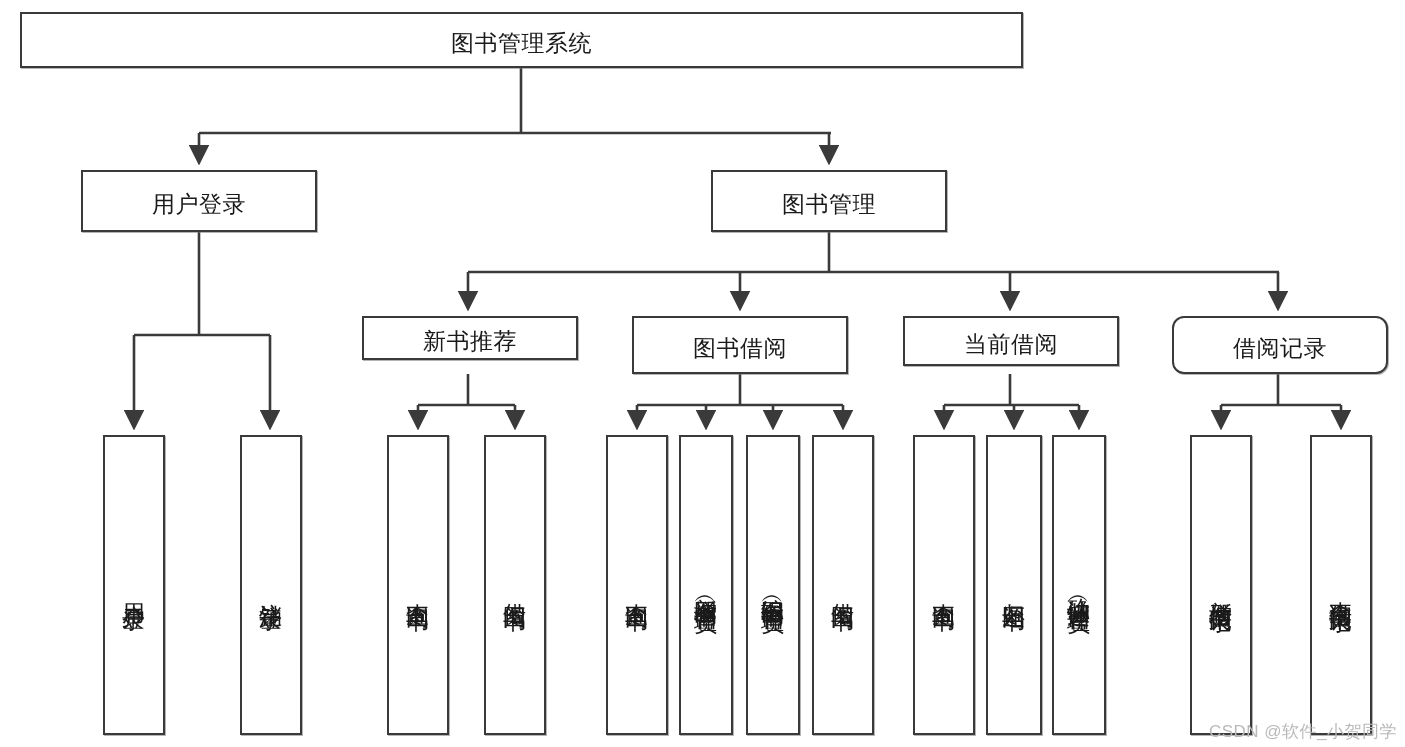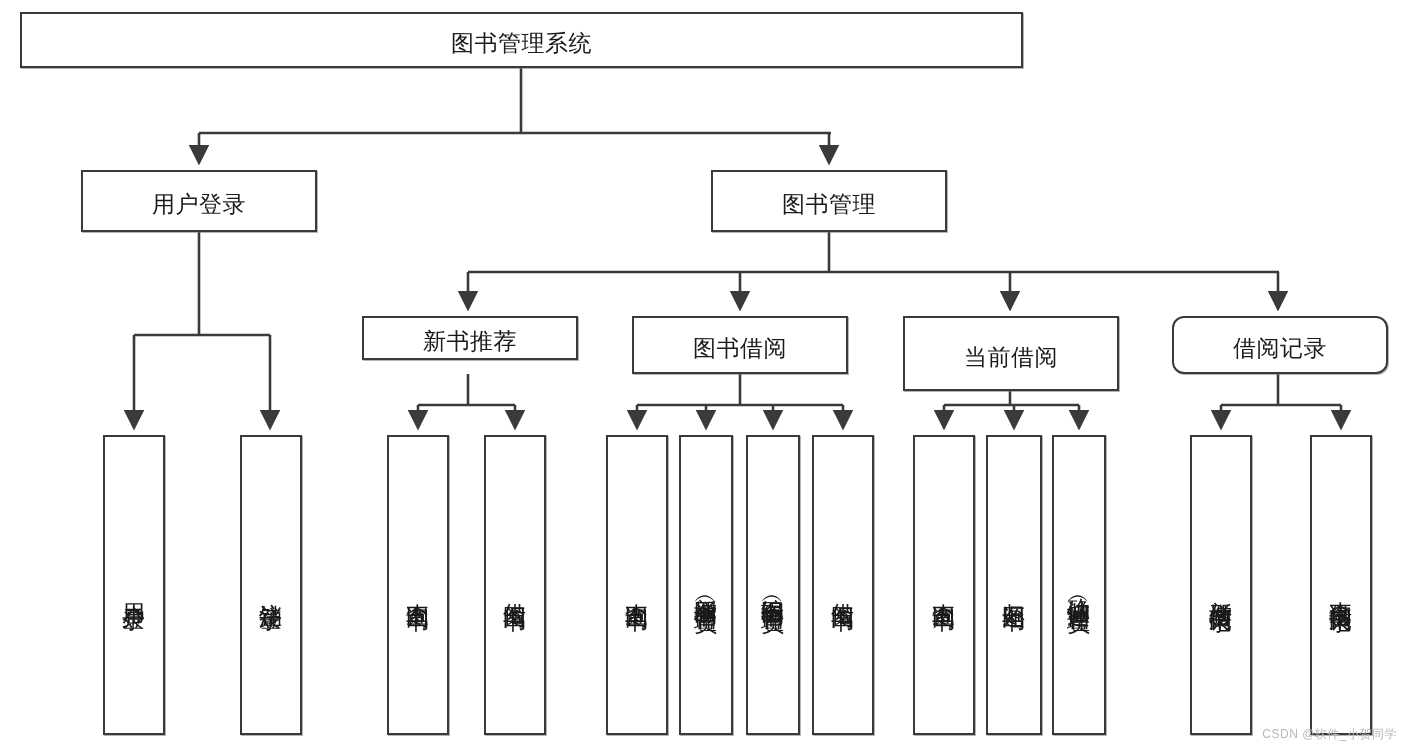--- a/index.html
+++ b/index.html
@@ -56,21 +56,21 @@
     text-orientation: upright;
     font-size: 23px;
     line-height: 1.05;
     letter-spacing: 2px;
     white-space: nowrap;
   }
   .watermark {
     position: absolute;
     right: 8px;
     bottom: 4px;
-    font-size: 12px;
+    font-size: 17px;
     color: #b9b9b9;
     letter-spacing: 0.5px;
     white-space: nowrap;
   }
 </style>
 </head>
 <body>
 
 <div id="canvas">
 
@@ -134,21 +134,21 @@
   <div class="node horiz" style="left:711px; top:170px; width:236px; height:62px;">
     <span class="label">图书管理</span>
   </div>
 
   <div class="node horiz" style="left:362px; top:316px; width:216px; height:44px;">
     <span class="label">新书推荐</span>
   </div>
   <div class="node horiz" style="left:632px; top:316px; width:216px; height:58px;">
     <span class="label">图书借阅</span>
   </div>
-  <div class="node horiz" style="left:903px; top:316px; width:216px; height:75px;">
+  <div class="node horiz" style="left:903px; top:316px; width:216px; height:50px;">
     <span class="label">当前借阅</span>
   </div>
   <div class="node horiz" style="left:1172px; top:316px; width:216px; height:58px;border-radius:12px;">
     <span class="label">借阅记录</span>
   </div>
 
   <div class="node vert" style="left:103px; top:435px; width:62px; height:300px;">
     <span class="label">用户登录</span>
   </div>
   <div class="node vert" style="left:240px; top:435px; width:62px; height:300px;">

